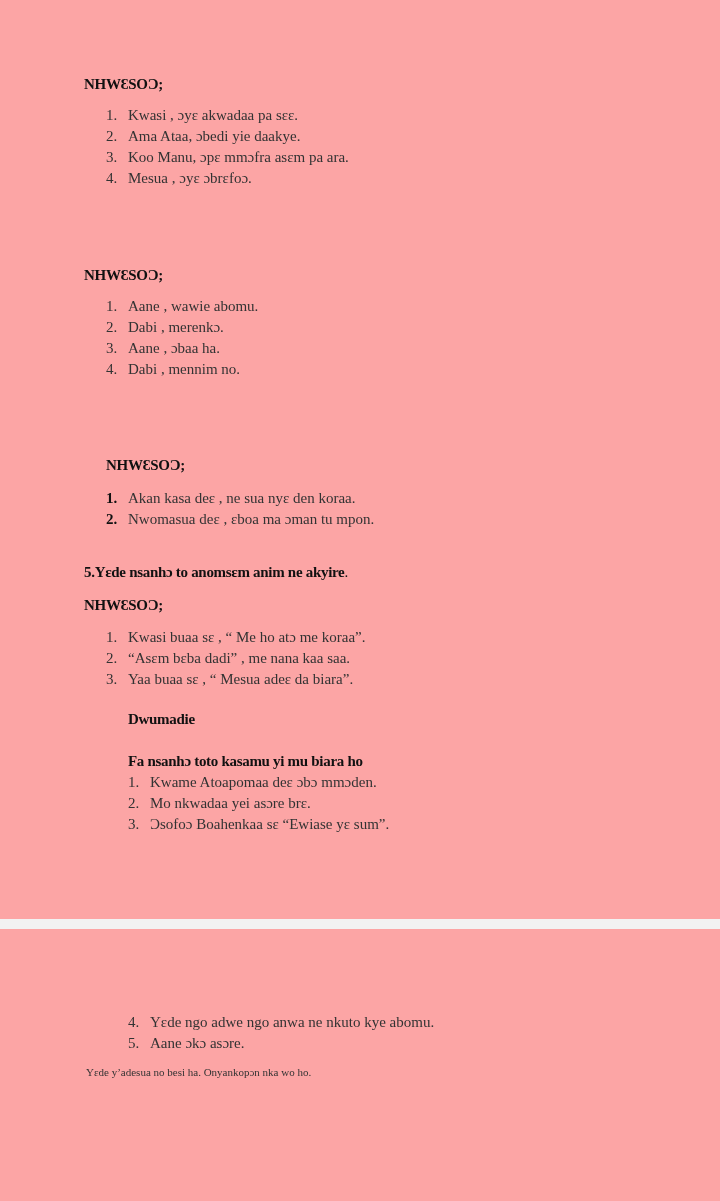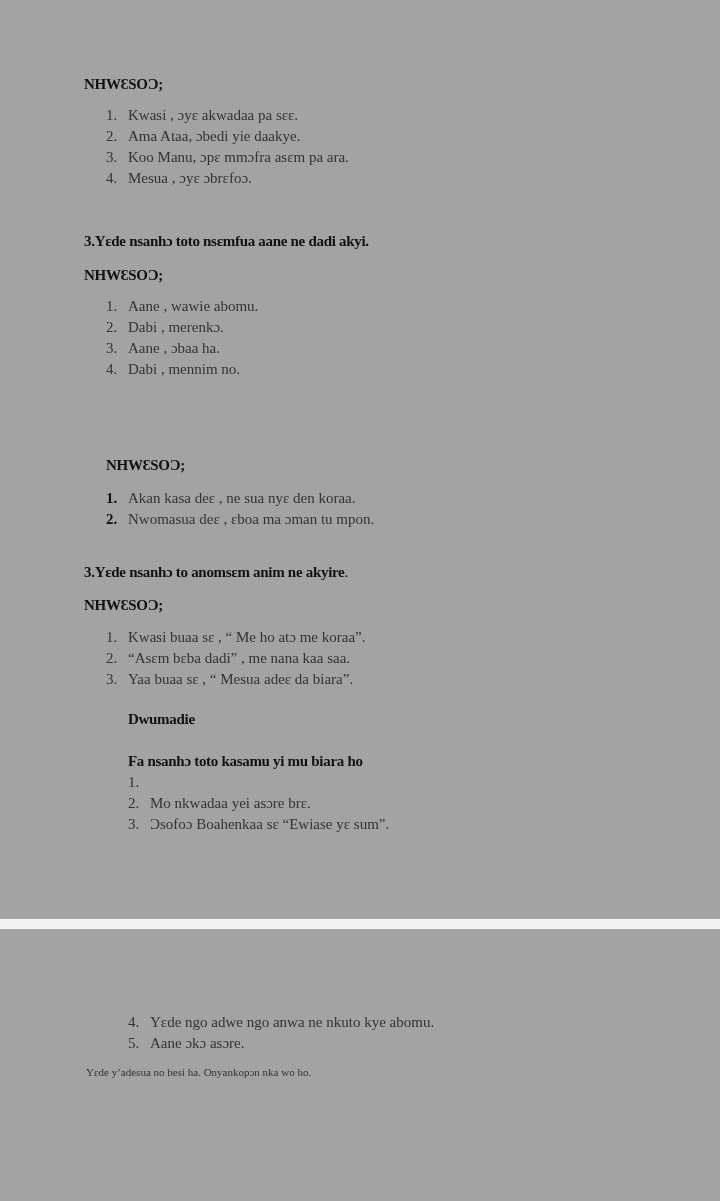--- a/index.html
+++ b/index.html
@@ -1,21 +1,21 @@
 <!DOCTYPE html>
 <html><head>
   <meta charset="utf-8">
   <style>
     html, body { margin: 0; padding: 0; background: #fefefe; }
     body {
       width: 720px; height: 1201px; position: relative; overflow: hidden;
       font-family: "Liberation Serif", "DejaVu Serif", serif;
       color: #222;
     }
-    .page { position: absolute; left: 0; width: 720px; background: #a3a3a3; }
+    .page { position: absolute; left: 0; width: 720px; background: #fca5a5; }
     .page1 { top: 0; height: 919px; }
     .sep { position: absolute; left: 0; top: 919px; width: 720px; height: 10px; background: #f2f2f2; }
     .page2 { top: 929px; height: 272px; }
 
     .abs { position: absolute; white-space: nowrap; }
     .heading {
       font-weight: bold; font-size: 15px; color: #111;
       letter-spacing: -0.3px;
     }
     .heading .num-normal { font-weight: normal; }
@@ -49,21 +49,20 @@
     <li>
         <span class="n">3.</span>
         <span>Koo Manu, ɔpɛ mmɔfra asɛm pa ara.</span>
       </li>
     <li>
         <span class="n">4.</span>
         <span>Mesua , ɔyɛ ɔbrɛfoɔ.</span>
       </li>
   </ol>
 
-  <div class="abs heading" style="left:84px; top:233px;">3.Yɛde nsanhɔ  toto nsɛmfua aane ne dadi akyi.</div>
   <div class="abs answer-label" style="left:84px; top:267px;">NHWƐSOƆ;</div>
   <ol class="list" style="left:106px; top:296px;">
     <li>
         <span class="n">1.</span>
         <span>Aane , wawie abomu.</span>
       </li>
     <li>
         <span class="n">2.</span>
         <span>Dabi , merenkɔ.</span>
       </li>
@@ -83,21 +82,21 @@
         <span class="n">1.</span>
         <span>Akan kasa deɛ , ne sua nyɛ den koraa.</span>
       </li>
     <li>
         <span class="n">2.</span>
         <span>Nwomasua deɛ , ɛboa ma ɔman tu mpon.</span>
       </li>
   </ol>
 
   <div class="abs heading" style="left:84px; top:564px;">
-    <span>3.Yɛde nsanhɔ to anomsɛm anim ne akyire</span><span class="tail-normal">.</span>
+    <span>5.Yɛde nsanhɔ to anomsɛm anim ne akyire</span><span class="tail-normal">.</span>
   </div>
   <div class="abs answer-label" style="left:84px; top:597px;">NHWƐSOƆ;</div>
   <ol class="list" style="left:106px; top:627px;">
     <li>
         <span class="n">1.</span>
         <span>Kwasi buaa sɛ , “ Me ho atɔ me koraa”.</span>
       </li>
     <li>
         <span class="n">2.</span>
         <span>“Asɛm bɛba dadi” , me nana kaa saa.</span>
@@ -106,20 +105,21 @@
         <span class="n">3.</span>
         <span>Yaa buaa sɛ , “ Mesua adeɛ da biara”.</span>
       </li>
   </ol>
 
   <div class="abs heading" style="left:128px; top:711px;">Dwumadie</div>
   <div class="abs heading" style="left:128px; top:753px;">Fa nsanhɔ toto kasamu yi mu biara ho</div>
   <ol class="list" style="left:128px; top:772px;">
     <li>
         <span class="n">1.</span>
+        <span>Kwame Atoapomaa deɛ ɔbɔ mmɔden.</span>
       </li>
     <li>
         <span class="n">2.</span>
         <span>Mo nkwadaa yei asɔre brɛ.</span>
       </li>
     <li>
         <span class="n">3.</span>
         <span>Ɔsofoɔ Boahenkaa sɛ “Ewiase yɛ sum”.</span>
       </li>
   </ol>

